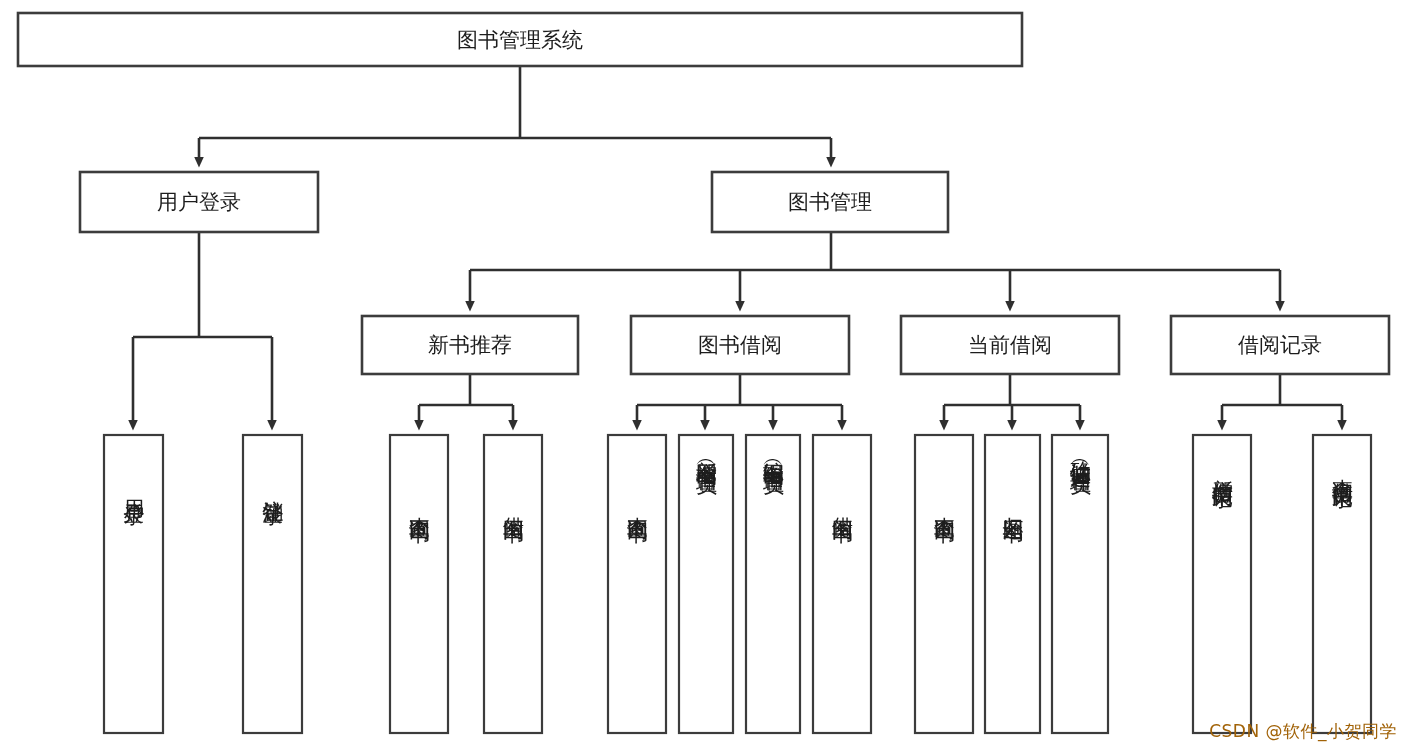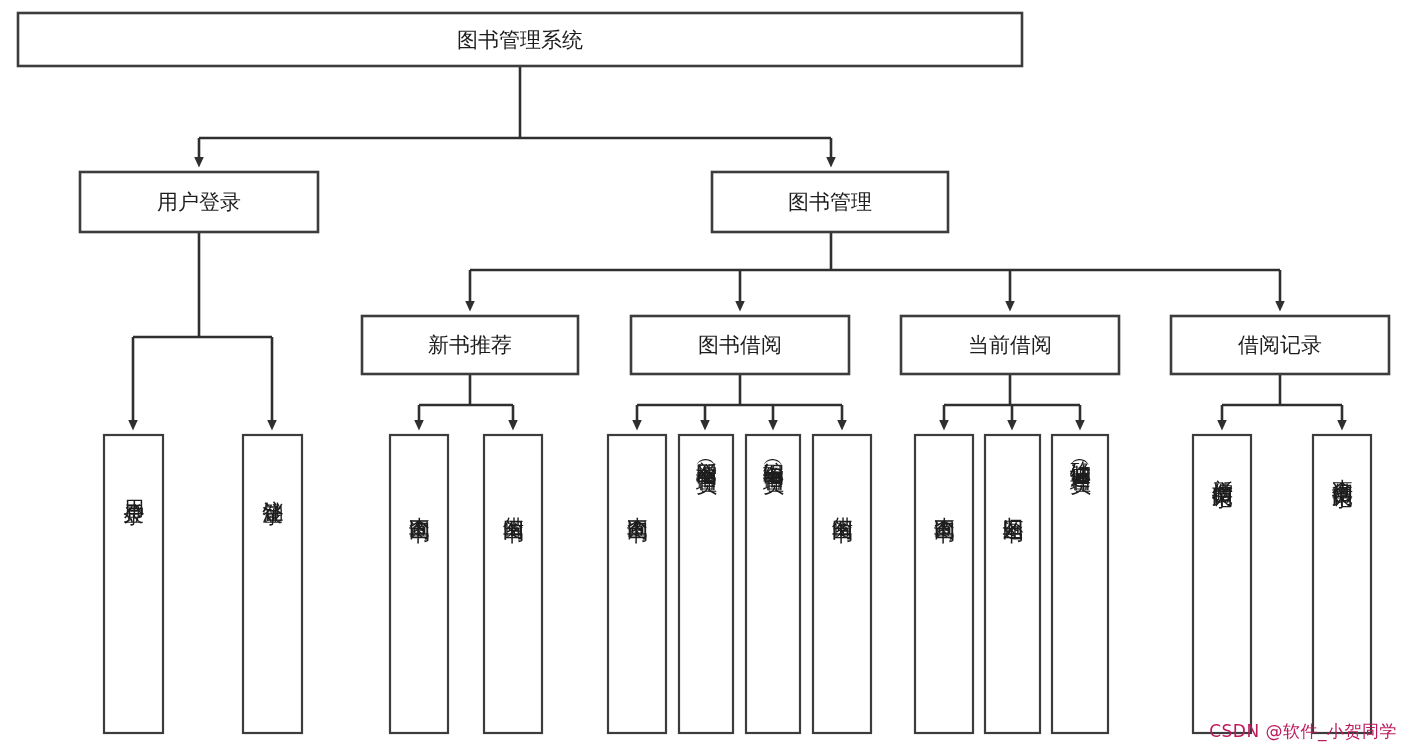--- a/index.html
+++ b/index.html
@@ -69,21 +69,21 @@
     color: #1d1d1d;
     letter-spacing: 2px;
     white-space: nowrap;
   }
   #watermark {
     position: absolute;
     right: 8px;
     bottom: 4px;
     font-family: "DejaVu Sans", "Liberation Sans", sans-serif;
     font-size: 17px;
-    color: #be185d;
+    color: #a16207;
     letter-spacing: 0.5px;
     user-select: none;
   }
 </style>
 </head>
 <body>
 
 <div id="diagram-root">
 
   <svg id="tree-svg" viewBox="0 0 1405 747">

